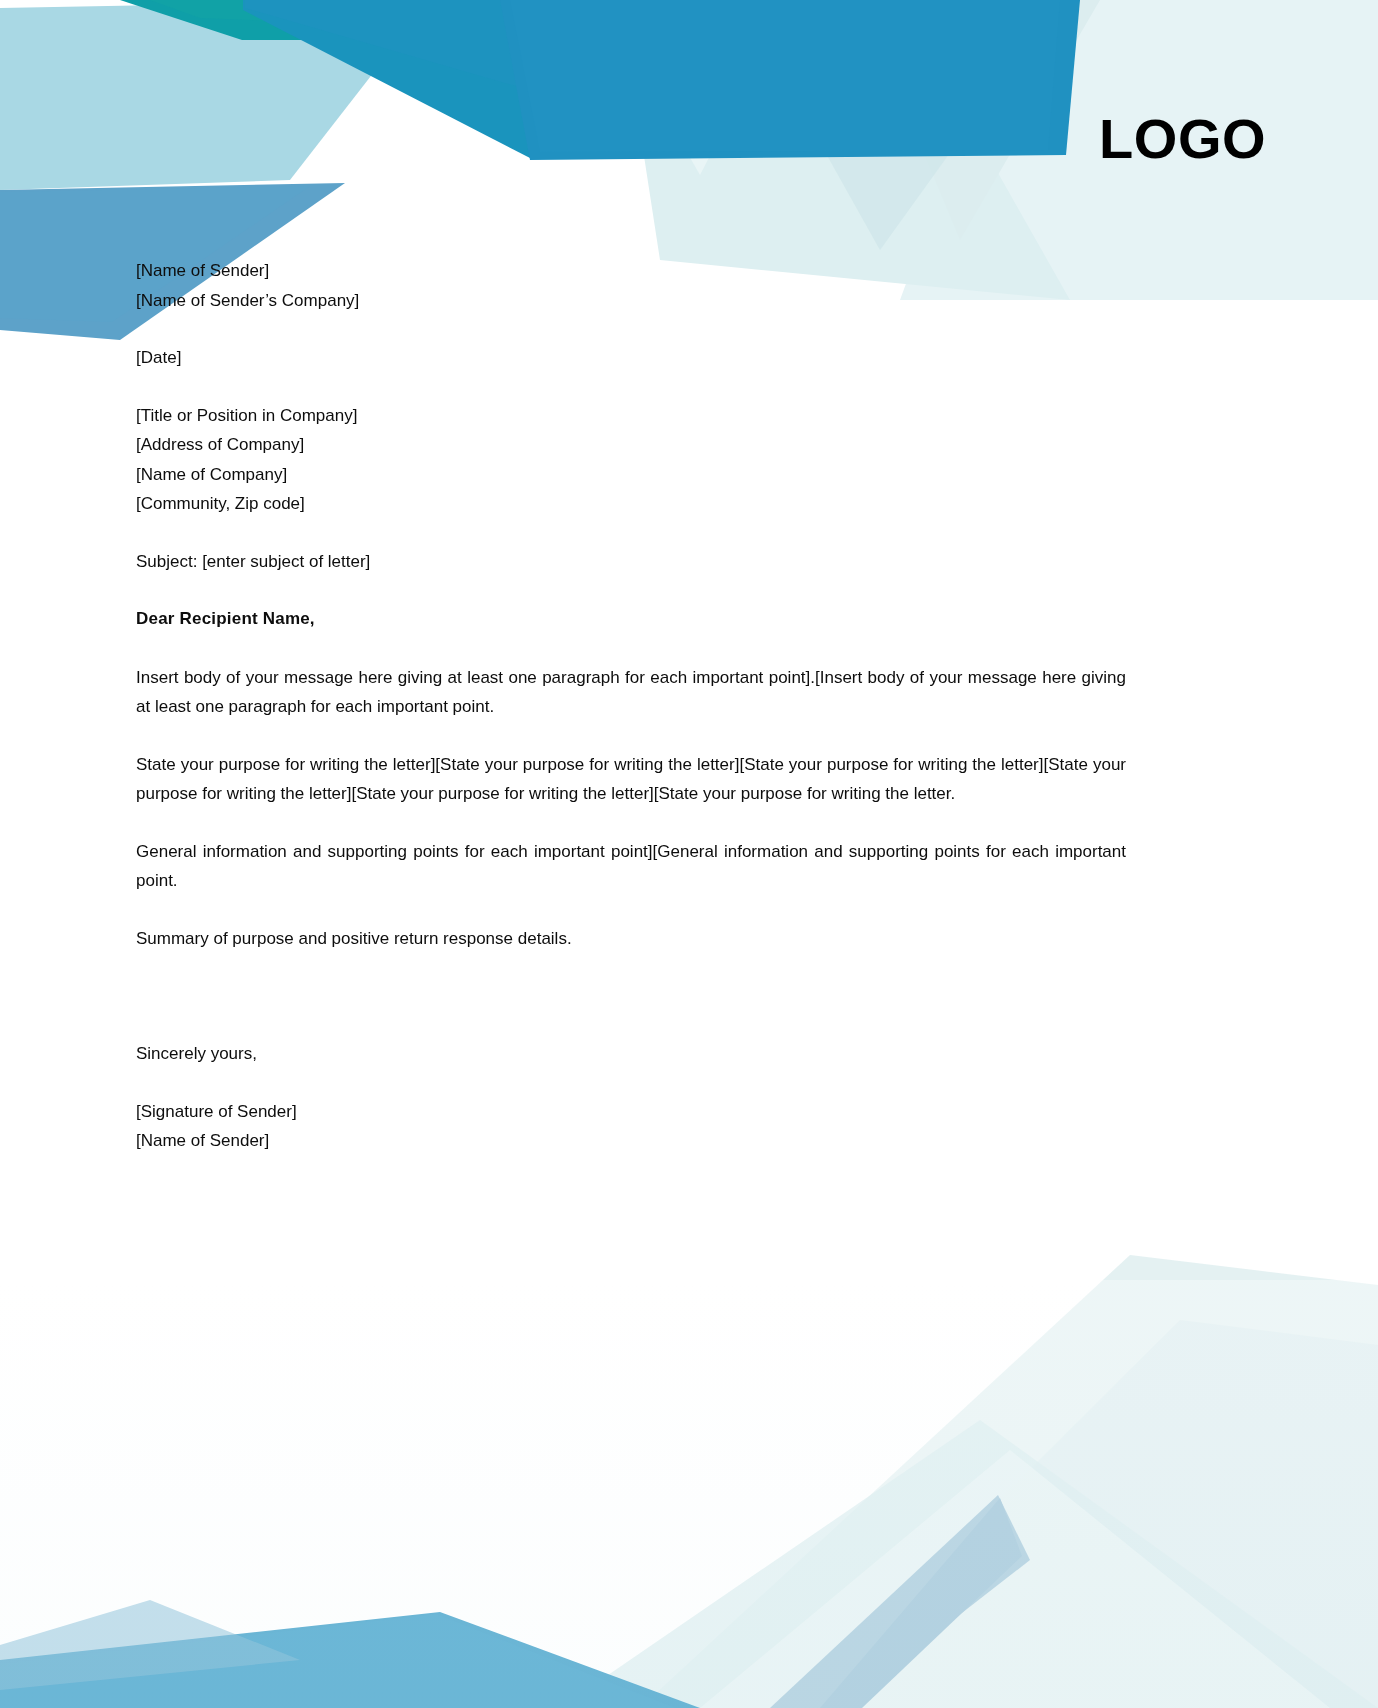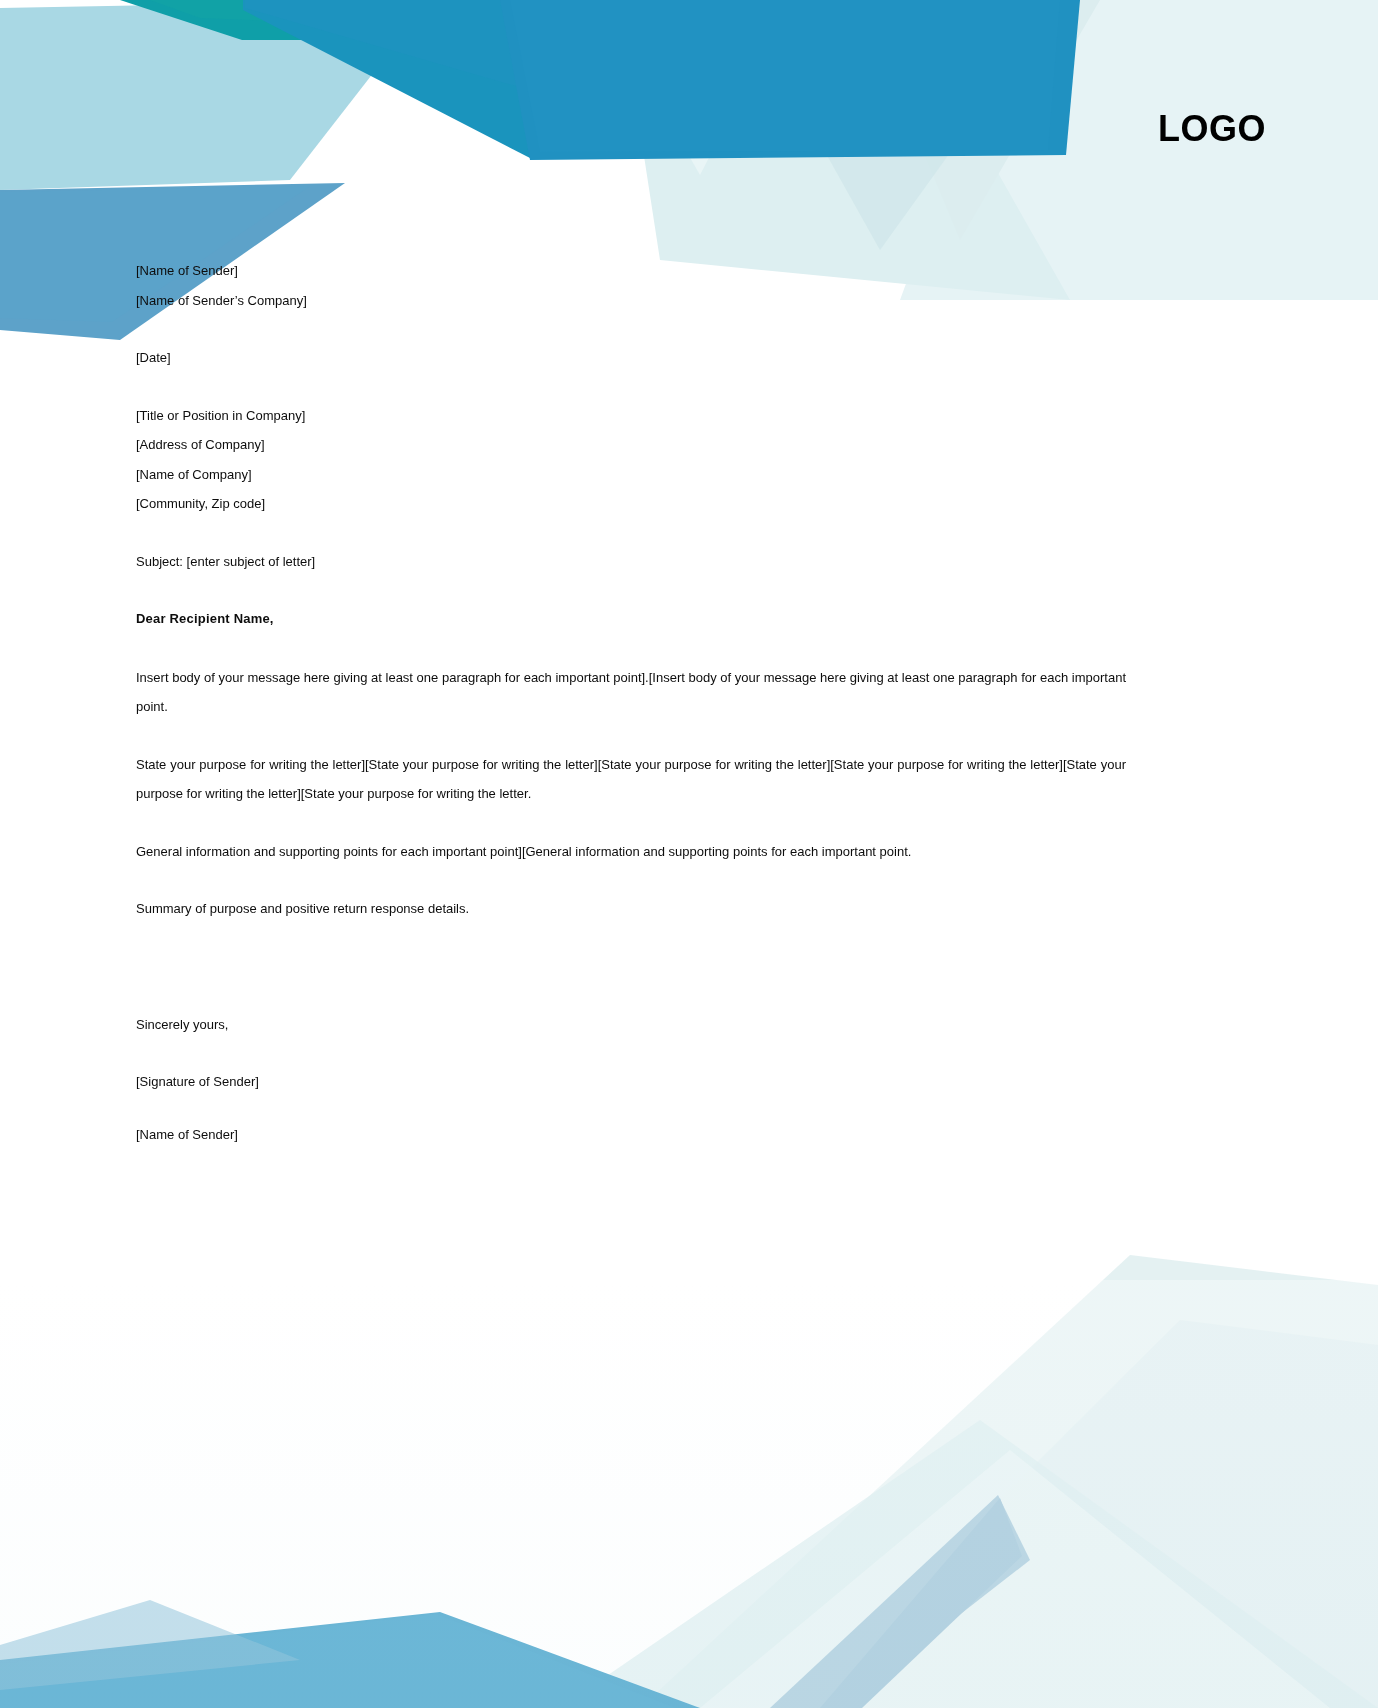--- a/index.html
+++ b/index.html
@@ -32,34 +32,34 @@
     left: 0;
     top: 0;
     width: 1378px;
     height: 1708px;
   }
   
   .logo {
     position: absolute;
     right: 112px;
     top: 111px;
-    font-size: 36px;
+    font-size: 56px;
     font-weight: bold;
     letter-spacing: 0.5px;
     color: #000000;
     line-height: 1;
   }
   
   .letter {
     position: absolute;
     left: 136px;
     top: 256px;
     width: 1002px;
     color: #0d0d0d;
-    font-size: 13px;
+    font-size: 17px;
     line-height: 29.5px;
   }
   .block {
     margin: 0 0 28px 0;
   }
   .line {
     white-space: pre-wrap;
   }
   .salutation {
     font-weight: bold;
@@ -69,21 +69,21 @@
   .para {
     margin: 0 12px 28px 0;
     text-align: justify;
     text-justify: inter-word;
   }
   .para:last-child { margin-bottom: 0; }
   .para-left {
     text-align: left;
   }
   .gap-lg { height: 58px; }
-  .sig-line { white-space: pre-wrap; margin-top: 23px; }
+  .sig-line { white-space: pre-wrap; }
 </style>
 </head>
 <body>
 
 <div class="page">
 
   <svg class="deco-layer" viewBox="0 0 1378 1708" preserveAspectRatio="none" xmlns="http://www.w3.org/2000/svg">
     <defs>
       <linearGradient id="gradPageTop" x1="0" y1="0" x2="1" y2="1">
         <stop offset="0%" stop-color="#ffffff"></stop>

